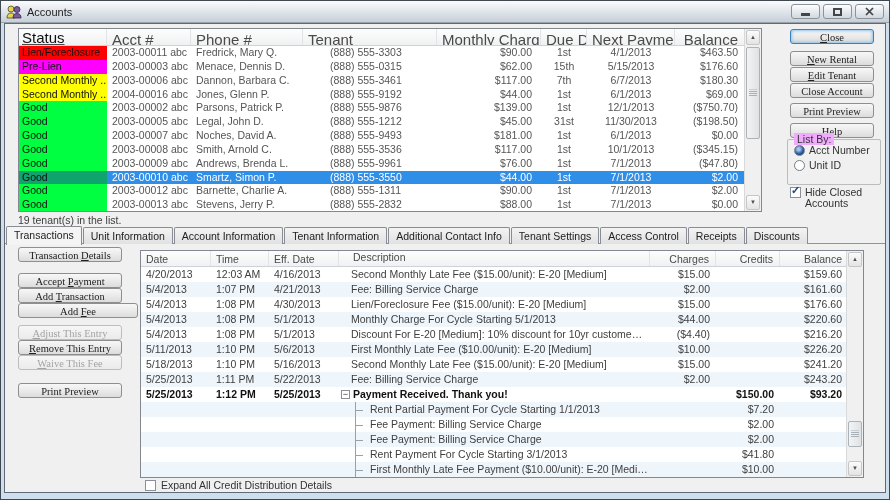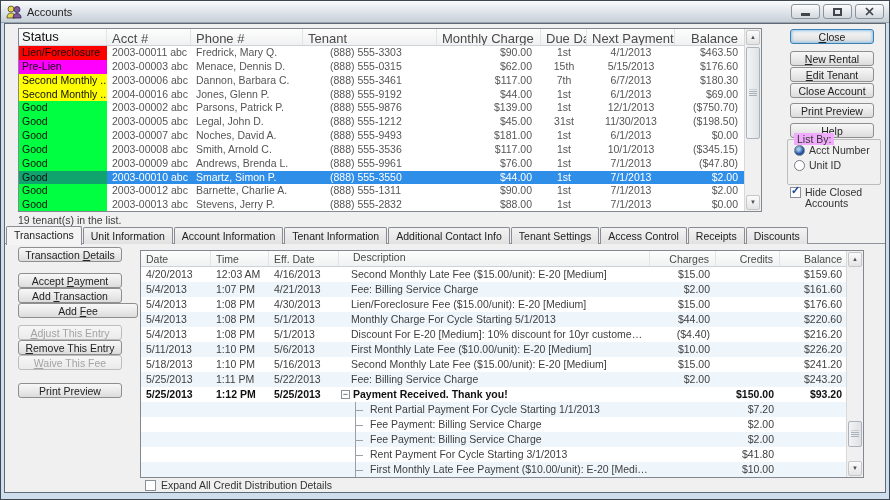--- a/index.html
+++ b/index.html
@@ -14,28 +14,28 @@
   .win-btn{width:29px;height:15px;margin-left:3px;border:1px solid #8b949c;border-radius:3px;
     background:linear-gradient(#fdfdfd,#d2d8de);display:flex;align-items:center;justify-content:center;}
   .g-min{width:9px;height:3px;background:#40464c;margin-top:5px;}
   .g-max{width:9px;height:8px;border:2px solid #40464c;}
   
   .client{position:absolute;left:3px;top:22px;width:882px;height:470px;background:#f0f0f0;
     border:1px solid #5f6a76;}
   
   .btn{position:absolute;height:15px;border:1px solid #8e8e8e;border-radius:3px;color:#222;
     background:linear-gradient(#f7f7f7,#ececec 45%,#dcdcdc);font-size:10.5px;line-height:13px;
-    text-align:center;font-family:Liberation Sans, sans-serif;}
+    text-align:center;font-family:Liberation Serif, serif;}
   .btn.default{border-color:#3c7fb1;box-shadow:inset 0 0 3px 1px #8fc3ea;}
   .btn.disabled{color:#a4a4a4;border-color:#bdbdbd;background:linear-gradient(#f6f6f6,#ebebeb);}
   
   .acc-table{position:absolute;left:13px;top:4px;width:744px;height:184px;background:#fff;
     border:1px solid #828790;overflow:hidden;}
   .acc-head{display:flex;height:17px;background:linear-gradient(#fdfdfd,#f0f1f2);
-    border-bottom:1px solid #cdd2d8;font-size:13px;color:#4a4a4a;}
+    border-bottom:1px solid #cdd2d8;font-size:15px;color:#4a4a4a;text-decoration:underline;}
   .hcell{border-right:1px solid #e2e5e8;padding:2px 5px 0 5px;overflow:hidden;white-space:nowrap;}
   .acc-row{display:flex;height:13.85px;font-size:10.5px;line-height:13.5px;color:#555;white-space:nowrap;}
   .acc-row.sel{background:var(--sel);color:#fff;}
   .cell{overflow:hidden;white-space:nowrap;padding:0 5px;}
   .at-c0{width:88px;padding:0 3px;color:#111;}
   .at-c1{width:84px;}
   .at-c2{width:134px;}
   .at-c3{width:112px;}
   .at-c4{width:104px;text-align:right;padding-right:9px;}
   .at-c5{width:46px;text-align:center;}

